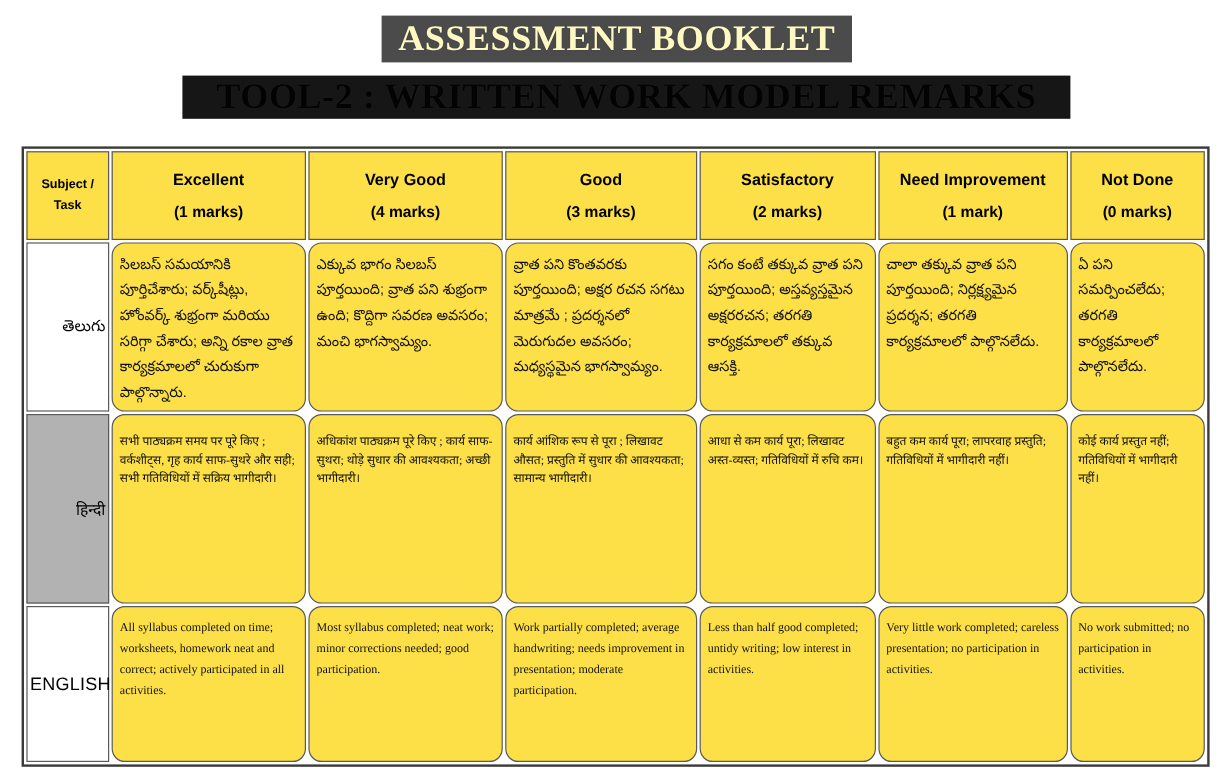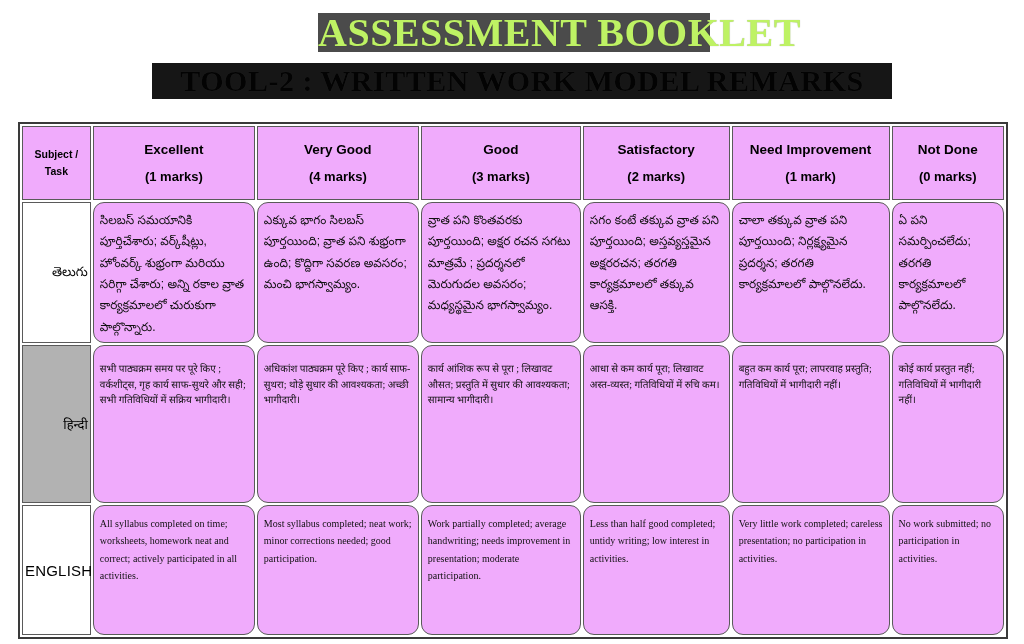--- a/index.html
+++ b/index.html
@@ -32,22 +32,22 @@
     white-space: nowrap;
   }
   .banner-main {
     position: absolute;
     left: 318px;
     top: 13px;
     width: 392px;
     height: 39px;
     line-height: 39px;
     background: #4b4b4b;
-    color: #bef264;
-    font-size: 40px;
+    color: #fef9c3;
+    font-size: 30px;
     text-shadow: 0 0 1px rgba(0,0,0,0.35);
   }
   .banner-sub {
     position: absolute;
     left: 152px;
     top: 63px;
     width: 740px;
     height: 36px;
     line-height: 36px;
     background: #161616;
@@ -65,21 +65,21 @@
     border-collapse: separate;
     border-spacing: 2px;
     background: #ffffff;
     border: 2px solid #3a3a3a;
     table-layout: fixed;
   }
   .rubric-table td, .rubric-table th {
     border: 1px solid #5a5a5a;
     vertical-align: middle;
     padding: 4px 6px;
-    background: #f0abfc;
+    background: #fde047;
   }
 
   
   col.c-subject { width: 68px; }
   col.c-col     { width: 160px; }
   col.c-col3    { width: 158px; }
   col.c-col4    { width: 145px; }
   col.c-col5    { width: 156px; }
   col.c-col6    { width: 111px; }
 

